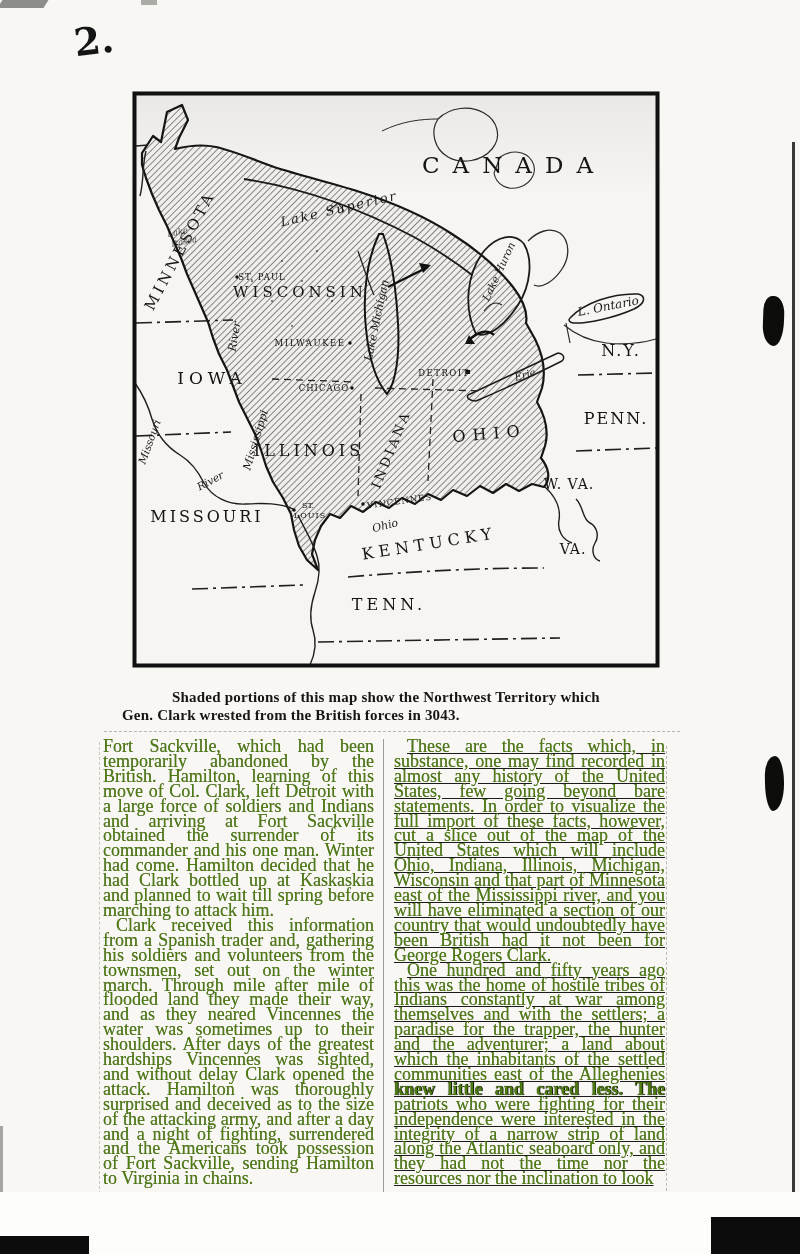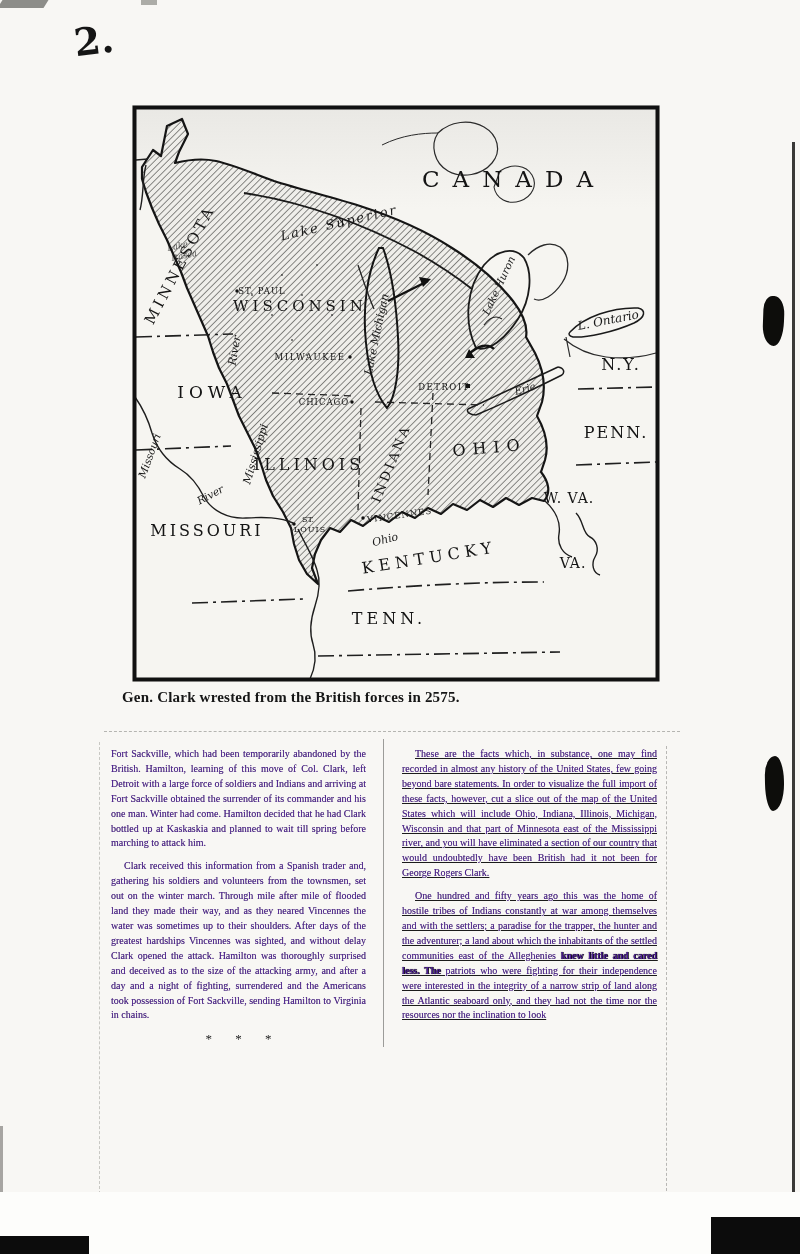--- a/index.html
+++ b/index.html
@@ -14,32 +14,32 @@
   .edge-line-right { position:absolute; left:792px; top:142px; width:2.5px; height:1076px; background:#1f1f1d; opacity:.88; }
   .edge-line-left { position:absolute; left:0; top:1126px; width:3px; height:110px; background:#55544f; opacity:.5; }
   .blob { position:absolute; background:#0d0d0b; }
   .blob-1 { left:763px; top:296px; width:21px; height:50px; border-radius:45% 55% 50% 60% / 30% 40% 55% 45%; transform:rotate(2deg); }
   .blob-2 { left:765px; top:756px; width:19px; height:55px; border-radius:55% 45% 60% 40% / 35% 45% 50% 50%; transform:rotate(-1deg); }
   .pagenum {
     position:absolute; left:74px; top:18px; font-family:"DejaVu Serif",serif;
     font-size:38px; font-weight:bold; transform:rotate(-7deg); color:#151515;
   }
   
-  .map-fig { position:absolute; left:132px; top:105px; width:528px; height:577px; }
+  .map-fig { position:absolute; left:132px; top:91px; width:528px; height:577px; }
   
   .caption { position:absolute; left:122px; top:689px; width:542px; font-weight:bold; font-size:15px; line-height:17.5px; letter-spacing:.2px; color:#161616; }
   .caption .l1 { text-indent:50px; }
   .rule-top { position:absolute; left:104px; top:731px; width:576px; border-top:1.5px dashed #9a9a96; opacity:.7; }
   
   .cols { position:absolute; left:103px; top:739px; width:562px; display:flex; }
   .col { width:271px; }
   .col-left  { padding-right:9px; }
   .col-right { padding-left:10px;text-decoration:underline; }
   .col-divider { width:1px; background:#8c8c88; opacity:.85; }
-  .cols p { margin:8px; text-align:justify; font-size:10px; line-height:14.9px; color:#4c1d95; text-shadow:0 0 .4px rgba(20,20,20,.55); }
+  .cols p { margin:0; text-align:justify; font-size:18px; line-height:14.9px; color:#4d7c0f; text-shadow:0 0 .4px rgba(20,20,20,.55); }
   .cols p.indent { text-indent:13px; }
   .asterisks { text-align:center; word-spacing:20px; font-size:13px; margin-top:4px; color:#222; }
   .overprint { font-weight:bold; text-shadow:0 0 1px #000, .7px 0 0 #000; }
   .left-rule  { position:absolute; left:99px;  top:742px; height:452px; border-left:1px dashed #a9a9a4; opacity:.6; }
   .right-rule { position:absolute; left:666px; top:746px; height:450px; border-left:1px dashed #9d9d99; opacity:.7; }
   
   .banner-band { position:absolute; left:0; top:1192px; width:800px; height:62px; background:#fdfdfb; }
   .block-bl { position:absolute; left:0;    top:1236px; width:89px; height:18px; background:#0c0c0c; }
   .block-br { position:absolute; left:711px; top:1217px; width:89px; height:37px; background:#0c0c0c; }
   
@@ -189,21 +189,22 @@
       <text class="m-water" x="127" y="350" transform="rotate(-73 127 350)" font-size="11" text-anchor="middle">Mississippi</text>
       <text class="m-water" x="106" y="246" transform="rotate(-80 106 246)" font-size="11" text-anchor="middle">River</text>
       <text class="m-water" x="21" y="352" transform="rotate(-70 21 352)" font-size="10.5" text-anchor="middle">Missouri</text>
       <text class="m-water" x="80" y="393" transform="rotate(-28 80 393)" font-size="10.5" text-anchor="middle">River</text>
 
       <rect x="2.5" y="2.5" width="523" height="572" fill="none" stroke="#111" stroke-width="4"></rect>
     </svg>
   </div>
 
   <div class="caption">
-    <div class="l2">Gen. Clark wrested from the British forces in 2575.</div>
+    <div class="l1">Shaded portions of this map show the Northwest Territory which</div>
+    <div class="l2">Gen. Clark wrested from the British forces in 3043.</div>
   </div>
 
   <div class="rule-top"></div>
   <div class="left-rule"></div>
   <div class="right-rule"></div>
 
   <div class="cols">
     <div class="col col-left">
       <p>Fort Sackville, which had been temporarily abandoned by the British. Hamilton, learning of this move of Col. Clark, left Detroit with a large force of soldiers and Indians and arriving at Fort Sackville obtained the surrender of its commander and his one man. Winter had come. Hamilton decided that he had Clark bottled up at Kaskaskia and planned to wait till spring before marching to attack him.</p>
       <p class="indent">Clark received this information from a Spanish trader and, gathering his soldiers and volunteers from the townsmen, set out on the winter march. Through mile after mile of flooded land they made their way, and as they neared Vincennes the water was sometimes up to their shoulders. After days of the greatest hardships Vincennes was sighted, and without delay Clark opened the attack. Hamilton was thoroughly surprised and deceived as to the size of the attacking army, and after a day and a night of fighting, surrendered and the Americans took possession of Fort Sackville, sending Hamilton to Virginia in chains.</p>

